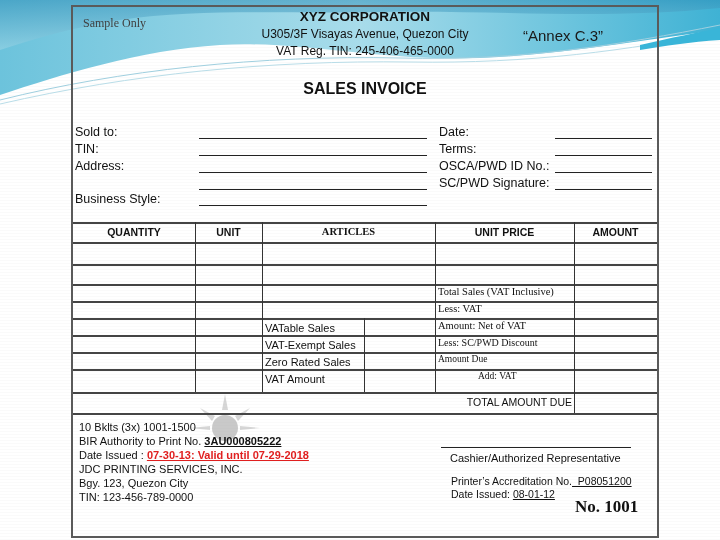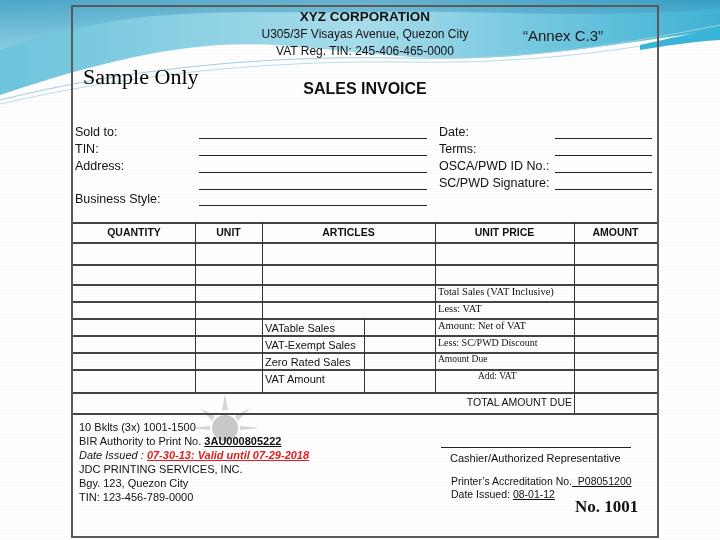--- a/index.html
+++ b/index.html
@@ -16,21 +16,21 @@
       position: absolute; inset: 0; z-index: 0;
       background-image: repeating-linear-gradient(0deg, rgba(0,0,0,0.018) 0px, rgba(0,0,0,0.018) 1px, transparent 1px, transparent 3px);
     }
 
     .frame {
       position: absolute; left: 71px; top: 5px; width: 588px; height: 533px;
       border: 2px solid #5a5a5a; z-index: 1;
     }
     .abs { position: absolute; white-space: nowrap; }
 
-    .sample-only { left: 10px; top: 9px; font-family: "Liberation Serif", serif; font-size: 22px; color: #000000; margin-top: 48px; }
+    .sample-only { left: 10px; top: 9px; font-family: "Liberation Serif", serif; font-size: 12px; color: #404040; }
     .annex { left: 450px; top: 20px; font-size: 15px; color: #1a1a1a; }
     .company { left: 0; width: 584px; text-align: center; }
     .company-name { top: 2px; font-size: 13.5px; font-weight: bold; }
     .company-addr { top: 20px; font-size: 12px; }
     .company-tin { top: 37px; font-size: 12px; }
     .invoice-title { top: 73px; font-size: 16px; font-weight: bold; }
 
     .field-label { font-size: 12.5px; }
     .uline { border-bottom: 1px solid #222; height: 1px; }
 
@@ -116,21 +116,21 @@
     <div class="hline" style="left:0; top:191px; width:584px;"></div>
 
     <div class="vline" style="left:122px; top:0; height:170px;"></div>
     <div class="vline" style="left:189px; top:0; height:170px;"></div>
     <div class="vline" style="left:291px; top:96px; height:74px;"></div>
     <div class="vline" style="left:362px; top:0; height:170px;"></div>
     <div class="vline" style="left:501px; top:0; height:191px;"></div>
 
     <div class="th" style="left:0; width:122px;">QUANTITY</div>
     <div class="th" style="left:122px; width:67px;">UNIT</div>
-    <div class="th" style="left:189px; width:173px;">ARTICLES</div>
+    <div class="th" style="left:189px; width:173px;font-family:Liberation Serif, serif;">ARTICLES</div>
     <div class="th" style="left:362px; width:139px;">UNIT PRICE</div>
     <div class="th" style="left:501px; width:83px;">AMOUNT</div>
 
     <div class="abs serif-lbl" style="left:365px; top:64px;">Total Sales (VAT Inclusive)</div>
     <div class="abs serif-lbl" style="left:365px; top:81px;">Less: VAT</div>
     <div class="abs serif-lbl" style="left:365px; top:98px;">Amount: Net of VAT</div>
     <div class="abs serif-lbl" style="left:365px; top:115px; font-size:10px;">Less: SC/PWD Discount</div>
     <div class="abs serif-lbl" style="left:365px; top:132px; font-size:9.5px;">Amount Due</div>
     <div class="abs serif-lbl" style="left:365px; top:149px; font-size:9.5px;margin-left:40px;">Add: VAT</div>
 
@@ -139,21 +139,21 @@
     <div class="abs sans-lbl" style="left:192px; top:134px;">Zero Rated Sales</div>
     <div class="abs sans-lbl" style="left:192px; top:151px;">VAT Amount</div>
 
     <div class="abs sans-lbl" style="right:85px; top:174px; font-size:10.5px;">TOTAL AMOUNT DUE</div>
   </div>
 
   <div class="abs bottom-text" style="left:6px; top:413px;">10 Bklts (3x) 1001-1500</div>
   <div class="abs bottom-text" style="left:6px; top:427px;">
     <span>BIR Authority to Print No. </span><span class="bold-ul">3AU000805222</span>
   </div>
-  <div class="abs bottom-text" style="left:6px; top:441px;font-style:italic;">
+  <div class="abs bottom-text" style="left:6px; top:441px;">
     <span>Date Issued : </span><span class="red">07-30-13: Valid until 07-29-2018</span>
   </div>
   <div class="abs bottom-text" style="left:6px; top:455px;">JDC PRINTING SERVICES, INC.</div>
   <div class="abs bottom-text" style="left:6px; top:469px;">Bgy. 123, Quezon City</div>
   <div class="abs bottom-text" style="left:6px; top:483px;">TIN: 123-456-789-0000</div>
 
   <div class="abs uline" style="left:368px; top:440px; width:190px;"></div>
   <div class="abs bottom-text" style="left:377px; top:444px;">Cashier/Authorized Representative</div>
   <div class="abs bottom-text" style="left:378px; top:467px; font-size:10.5px;">
     <span>Printer’s Accreditation No.</span><span style="text-decoration:underline; white-space:pre;">  P08051200</span>

